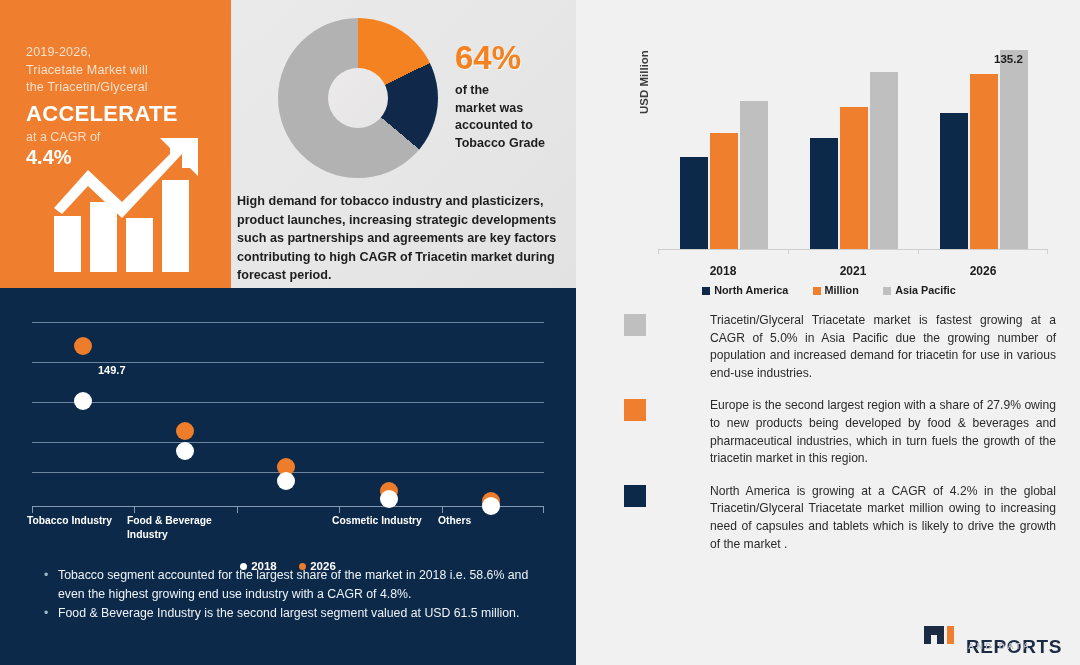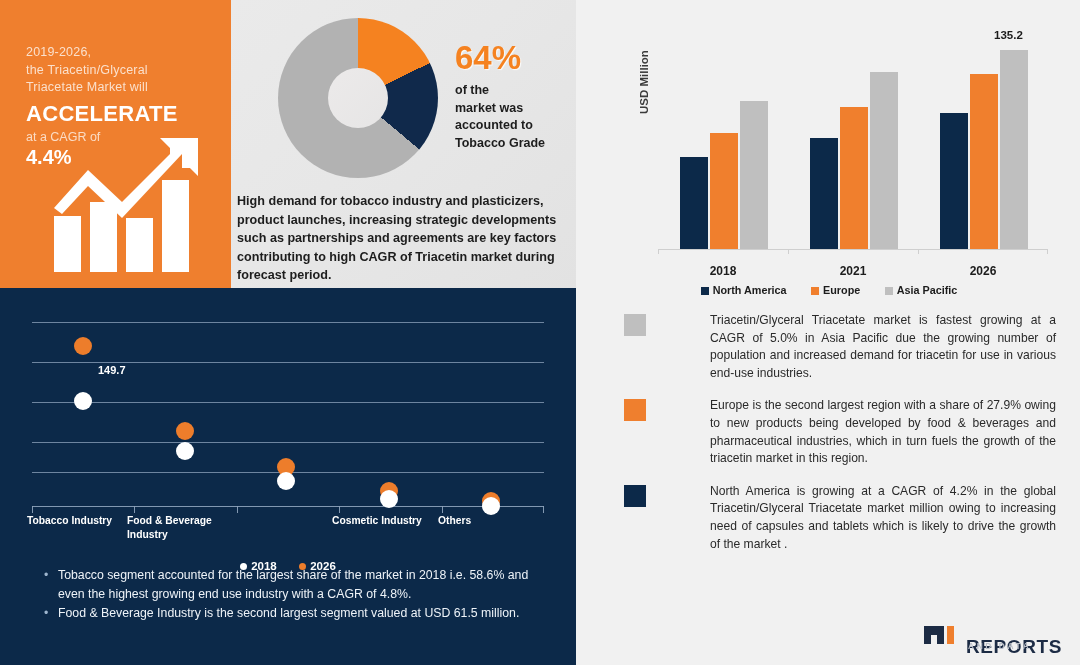--- a/index.html
+++ b/index.html
@@ -62,21 +62,21 @@
   
   #barchart{position:absolute;left:10px;top:18px;width:486px;height:270px;}
   #y-axis-title{position:absolute;left:52px;top:96px;color:#3b3b3b;font-size:11.5px;font-weight:bold;
     transform:rotate(-90deg);transform-origin:left top;white-space:nowrap;}
   #bar-plot{position:absolute;left:72px;top:10px;width:390px;height:222px;}
   #bar-axis{position:absolute;left:0;bottom:0;width:390px;height:1px;background:#cfcfcf;}
   .bar{position:absolute;bottom:1px;width:28px;}
   .bar-na{background:#0c2949;}
   .bar-eu{background:#f07f2d;}
   .bar-ap{background:#bfbfbf;}
-  .bar-value{position:absolute;color:#1c1c1c;font-size:11.5px;font-weight:bold;white-space:nowrap;}
+  .bar-value{position:absolute;color:#1c1c1c;font-size:11.5px;font-weight:bold;white-space:nowrap;margin-top:24px;}
   .x-tick-sep{position:absolute;bottom:-4px;width:1px;height:5px;background:#cfcfcf;}
   .x-label{position:absolute;top:236px;color:#1c1c1c;font-size:12px;font-weight:bold;text-align:center;width:110px;}
   #bar-legend{position:absolute;left:0;top:262px;width:486px;text-align:center;}
   .bl-item{display:inline-block;margin:0 10px;color:#1c1c1c;font-size:10.8px;font-weight:bold;}
   .bl-swatch{display:inline-block;width:8px;height:8px;margin-right:4px;vertical-align:middle;}
 
   
   #info-blocks{position:absolute;left:48px;top:312px;width:432px;}
   .info-row{display:flex;margin-bottom:15px;gap:48px;}
   .info-swatch{width:22px;height:22px;flex:none;margin-right:16px;margin-top:2px;}
@@ -91,22 +91,22 @@
 </head>
 <body>
 
 <div id="page">
 
   <div id="left-column">
 
     <div id="hero-panel">
       <div id="hero-text">
         <div class="hero-line">2019-2026,</div>
+        <div class="hero-line">Triacetate Market will</div>
         <div class="hero-line">the Triacetin/Glyceral</div>
-        <div class="hero-line">Triacetate Market will</div>
         <div id="hero-accelerate">ACCELERATE</div>
         <div id="hero-cagr-label">at a CAGR of</div>
         <div id="hero-cagr-value">4.4%</div>
       </div>
       <svg id="growth-graphic" viewBox="0 0 150 140">
         <rect x="6" y="80" width="27" height="56" fill="#ffffff"></rect>
         <rect x="42" y="66" width="27" height="70" fill="#ffffff"></rect>
         <rect x="78" y="82" width="27" height="54" fill="#ffffff"></rect>
         <rect x="114" y="44" width="27" height="92" fill="#ffffff"></rect>
         <path d="M6 72 L40 34 L74 66 L122 18 L122 4 L148 4 L148 32 L134 32 L134 18 L74 82 L40 50 L14 78 Z" fill="#ffffff"></path>
@@ -224,21 +224,21 @@
         <div class="x-label" style="left:10px">2018</div>
         <div class="x-label" style="left:140px">2021</div>
         <div class="x-label" style="left:270px">2026</div>
       </div>
 
       <div id="bar-legend">
         <span class="bl-item">
           <span class="bl-swatch" style="background:#0c2949"></span><span>North America</span>
         </span>
         <span class="bl-item">
-          <span class="bl-swatch" style="background:#f07f2d"></span><span>Europe</span>
+          <span class="bl-swatch" style="background:#f07f2d"></span><span>Million</span>
         </span>
         <span class="bl-item">
           <span class="bl-swatch" style="background:#bfbfbf"></span><span>Asia Pacific</span>
         </span>
       </div>
     </div>
 
     <div id="info-blocks">
       <div class="info-row">
         <div class="info-swatch" style="background:#bfbfbf"></div>

